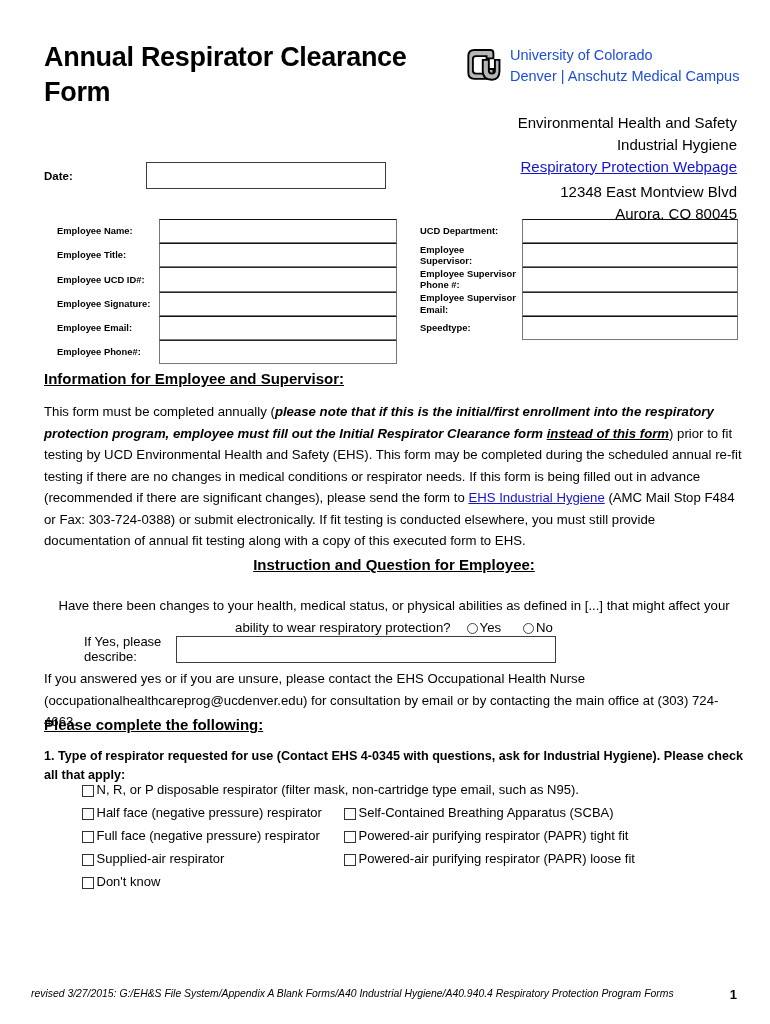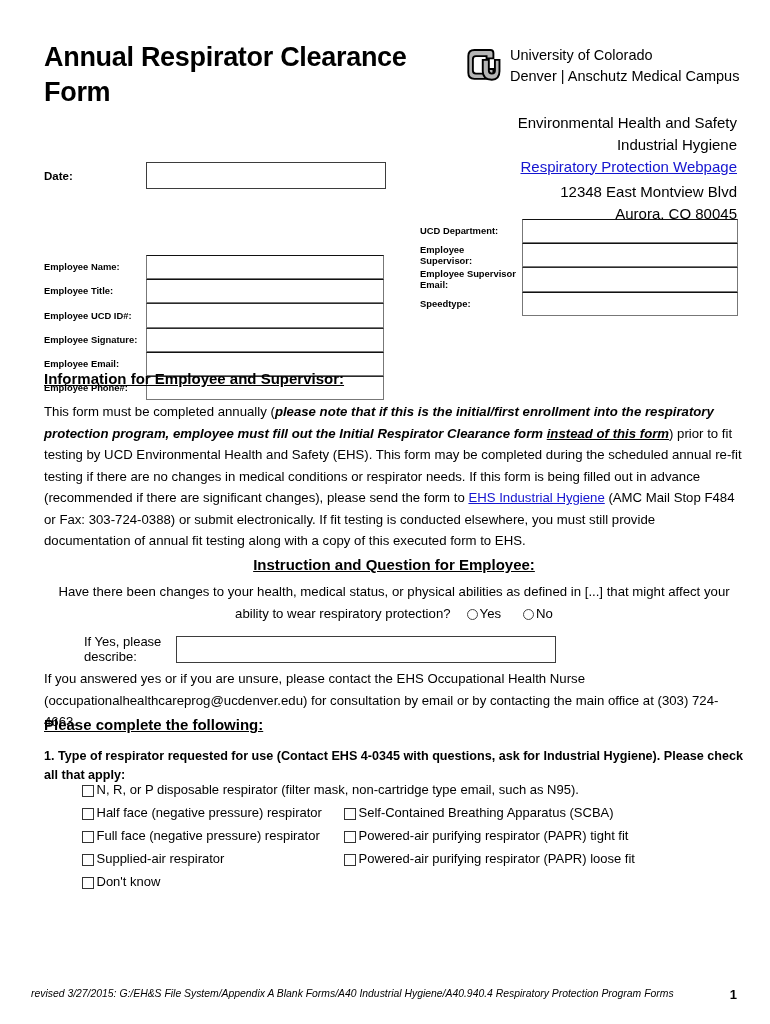--- a/index.html
+++ b/index.html
@@ -48,21 +48,21 @@
   }
   .cu-mark {
     width: 38px;
     height: 38px;
     flex: 0 0 auto;
     margin-top: 2px;
   }
   .logo-text {
     font-size: 14.5px;
     line-height: 1.42;
-    color: #000000;
+    color: #1d4ed8;
     white-space: nowrap;
   }
   .addr-block {
     position: absolute;
     right: 33px;
     top: 112px;
     text-align: right;
     font-size: 15px;
     line-height: 1.45;
   }
@@ -95,21 +95,21 @@
 
   
   .fields {
     position: absolute;
     left: 0;
     top: 219px;
     width: 770px;
     height: 145px;
   }
   .field-col { position: absolute; top: 0; }
-  .col-left  { left: 44px;  width: 340px; margin-top: 36px; }
+  .col-left  { left: 57px;  width: 340px; }
   .col-right { left: 396px; width: 342px; }
 
   .field-row {
     display: flex;
     align-items: stretch;
   }
   .field-label {
     font-size: 9.4px;
     font-weight: bold;
     line-height: 1.25;
@@ -161,21 +161,21 @@
   .sec-info .body-text { margin-top: 14px; }
 
   .sec-instruction {
     position: absolute;
     left: 44px;
     top: 556px;
     width: 700px;
     text-align: center;
   }
   .question {
-    margin-top: 8px;
+    margin-top: 22px;
     font-size: 13.2px;
     line-height: 1.63;
   }
   .radio-group {
     display: inline-flex;
     align-items: center;
     gap: 22px;
     margin-left: 16px;
     vertical-align: middle;
   }
@@ -351,20 +351,24 @@
     </div>
 
     <div class="field-col col-right">
       <div class="field-row">
         <div class="field-label">UCD Department:</div>
         <div class="field-box dark-top"></div>
       </div>
       <div class="field-row">
         <div class="field-label">Employee Supervisor:</div>
         <div class="field-box dark-top"></div>
+      </div>
+      <div class="field-row tall">
+        <div class="field-label">Employee Supervisor Phone #:</div>
+        <div class="field-box"></div>
       </div>
       <div class="field-row tall">
         <div class="field-label">Employee Supervisor Email:</div>
         <div class="field-box"></div>
       </div>
       <div class="field-row">
         <div class="field-label">Speedtype:</div>
         <div class="field-box dark-top"></div>
       </div>
     </div>

